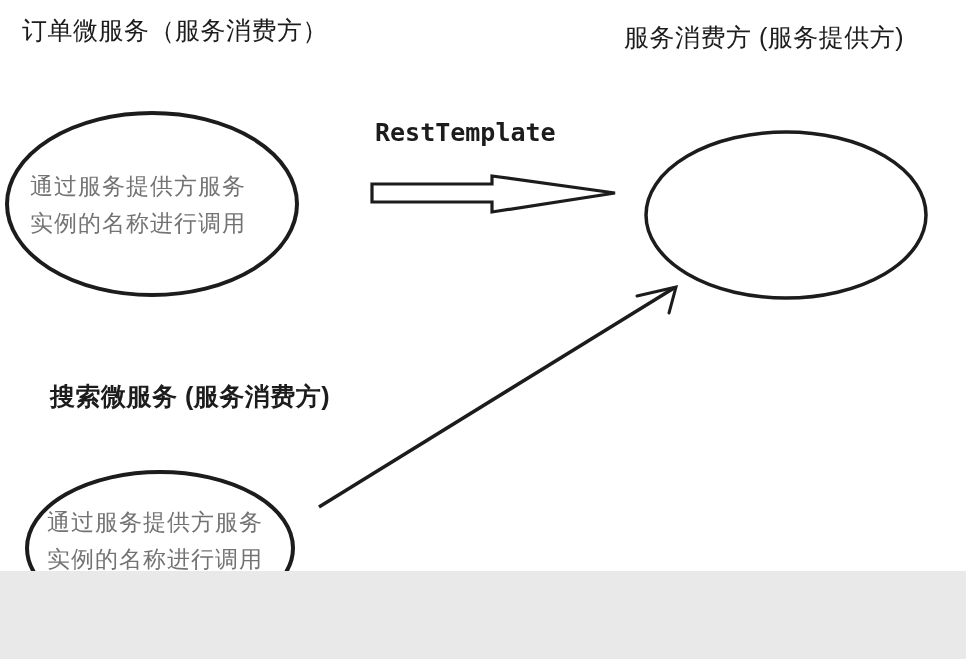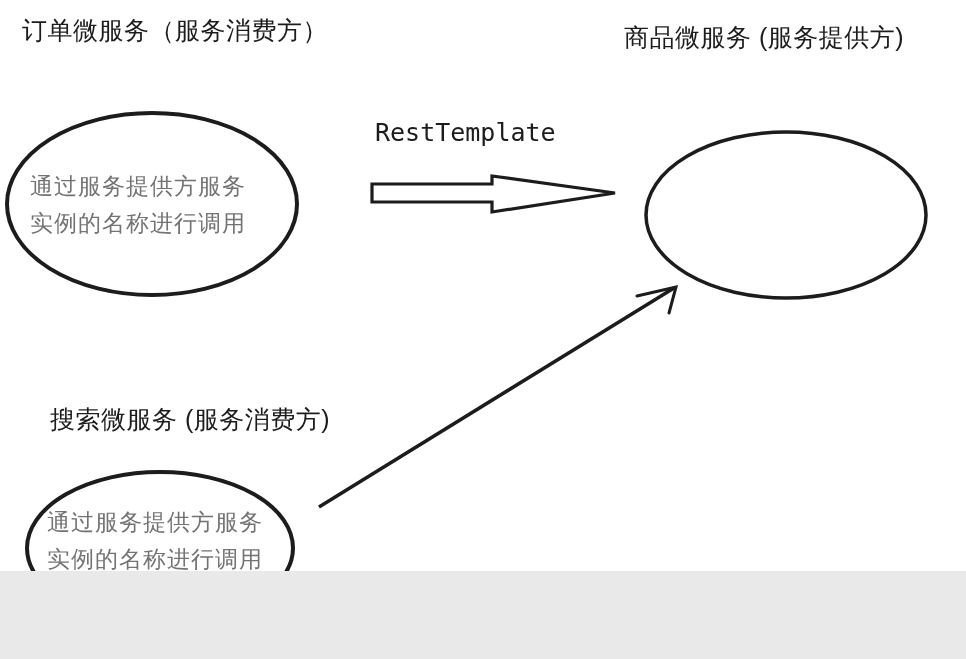--- a/index.html
+++ b/index.html
@@ -23,21 +23,21 @@
   .label{
     position:absolute;
     white-space:nowrap;
     color:var(--ink);
     letter-spacing:0.5px;
   }
   .service-title{font-size:25px;font-weight:500;}
   .mono-label{
     font-family:"DejaVu Sans Mono", monospace;
     font-size:25px;
-    font-weight:400;
+    font-weight:700;
     letter-spacing:0;
   }
   .ellipse-text{
     position:absolute;
     font-size:23px;
     line-height:37px;
     letter-spacing:1px;
     color:#737373;
     white-space:nowrap;
   }
@@ -62,23 +62,23 @@
 
     <g>
       <line x1="806" y1="587" x2="806" y2="614" stroke-width="3" class="crosshair-stroke"></line>
       <line x1="791" y1="601" x2="821" y2="601" stroke-width="3" class="crosshair-stroke"></line>
       <circle cx="806" cy="601" r="4.5" fill="#ffffff" stroke="#8a8a8a" stroke-width="2"></circle>
     </g>
   </svg>
 
   <div class="label service-title" style="left:22px;top:14px;">订单微服务（服务消费方）</div>
 
-  <div class="label service-title" style="left:624px;top:21px;">商品微服务 (服务提供方)</div>
+  <div class="label service-title" style="left:624px;top:21px;">服务消费方 (服务提供方)</div>
 
-  <div class="label service-title" style="left:50px;top:403px;">搜索微服务 (服务消费方)</div>
+  <div class="label service-title" style="left:50px;top:380px;font-weight:bold;">搜索微服务 (服务消费方)</div>
 
   <div class="label mono-label" style="left:375px;top:118px;">RestTemplate</div>
 
   <div class="ellipse-text" style="left:30px;top:168px;">
     <div>通过服务提供方服务</div>
     <div>实例的名称进行调用</div>
   </div>
 
   <div class="ellipse-text" style="left:47px;top:504px;">
     <div>通过服务提供方服务</div>

